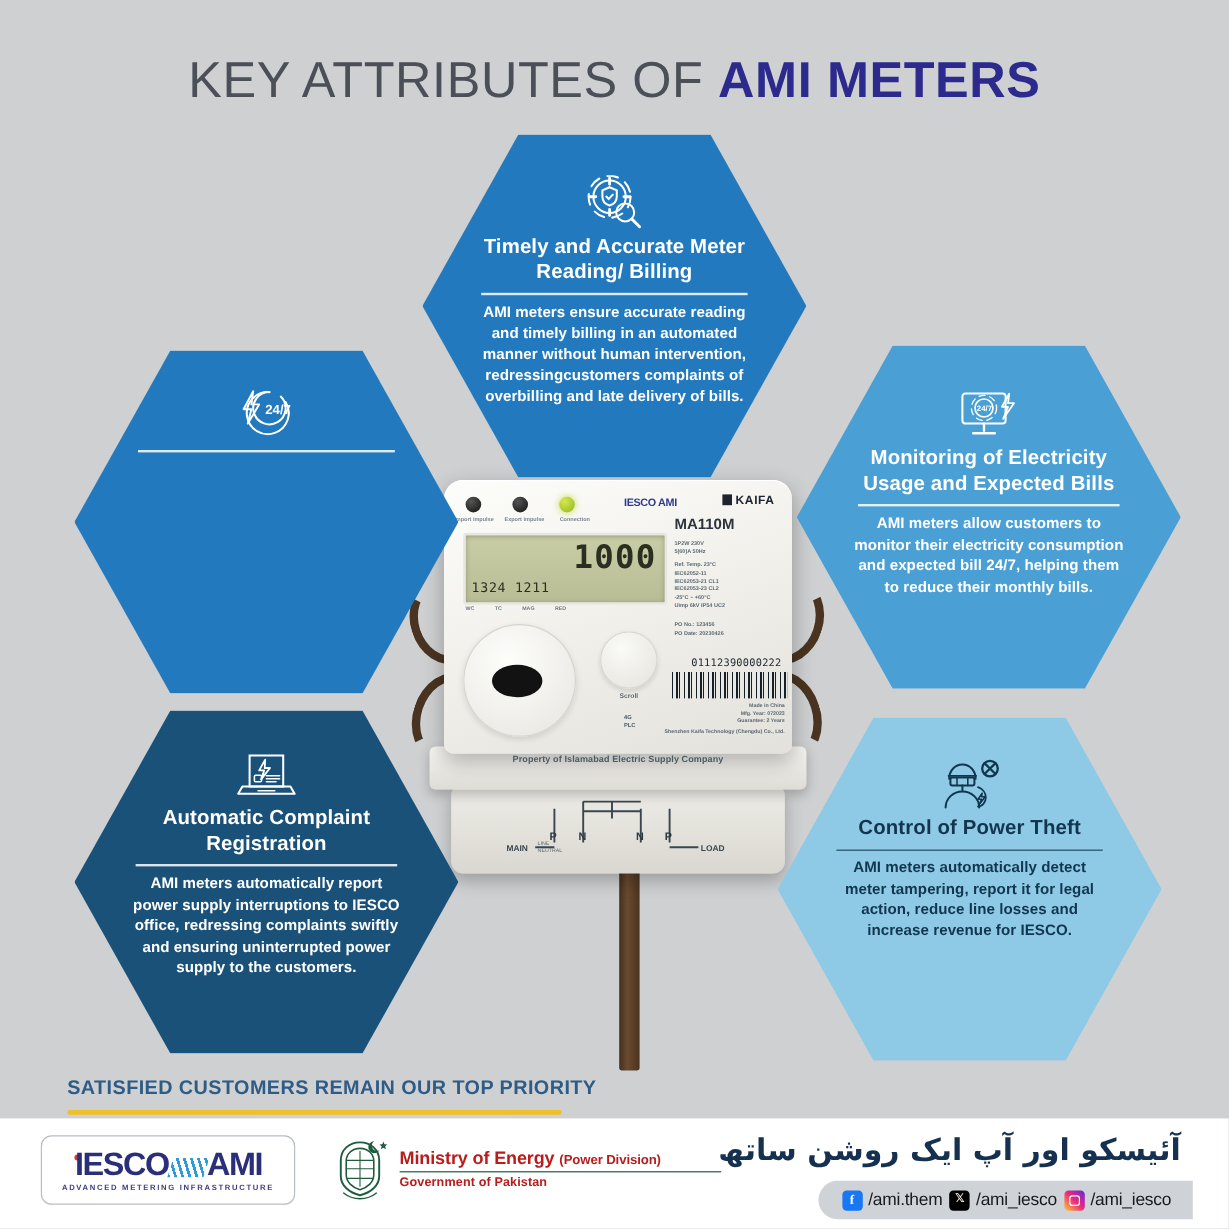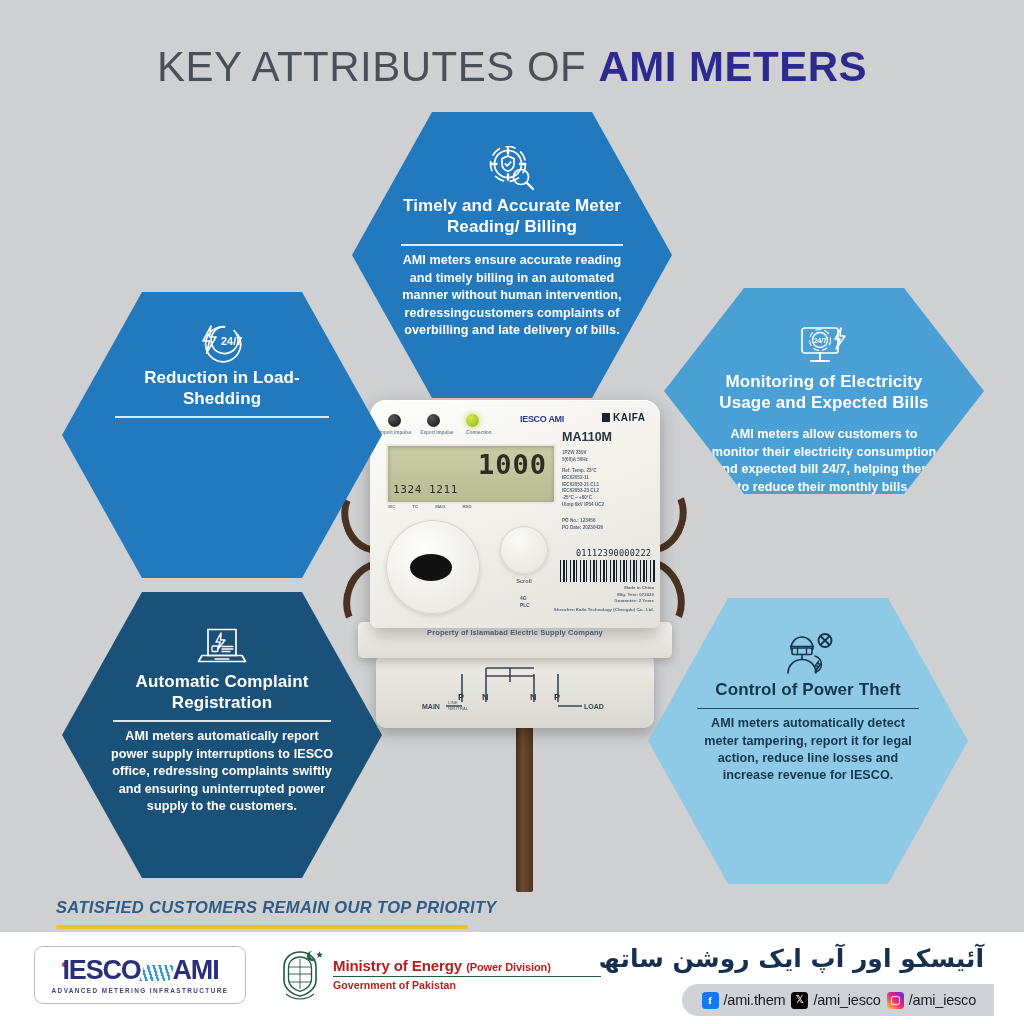--- a/index.html
+++ b/index.html
@@ -42,21 +42,21 @@
   }
 
   .hex.light h3,.hex.light p{color:#ffffff;}
   .hex.light .rule{background:#ffffff;}
   .hex.dark h3,.hex.dark p{color:#12364f;}
   .hex.dark .rule{background:#12364f;}
 
   
   #hex-top   {left:352px;top:112px;width:320px;height:286px;padding:34px 46px 0;}
   #hex-left  {left:62px; top:292px;width:320px;height:286px;padding:30px 44px 0;}
-  #hex-right {left:664px;top:288px;width:320px;height:206px;padding:34px 44px 0;}
+  #hex-right {left:664px;top:288px;width:320px;height:286px;padding:34px 44px 0;}
   #hex-bl    {left:62px; top:592px;width:320px;height:286px;padding:32px 44px 0;}
   #hex-br    {left:648px;top:598px;width:320px;height:286px;padding:34px 44px 16px;}
 
   
   #meter-wrap{position:absolute;left:330px;top:392px;width:370px;height:500px;}
   
   .pole{
     position:absolute;left:186px;top:300px;width:17px;height:200px;
     background:linear-gradient(90deg,#43301f,#6b4a2e 40%,#4a3421);
     border-radius:2px;
@@ -125,21 +125,21 @@
     position:absolute;left:130px;top:126px;width:48px;height:48px;border-radius:50%;
     background:radial-gradient(circle at 38% 30%,#fafaf6,#e4e3dd);
     box-shadow:inset 0 0 0 1px #d8d6cf,0 2px 4px rgba(0,0,0,.12);
   }
   .scroll-lbl{position:absolute;left:130px;top:178px;width:48px;text-align:center;font-size:5.6px;color:#5d6973;font-weight:700;}
   .term-diagram{position:absolute;left:0;top:0;width:278px;height:72px;}
 
   
   #footer-tagline{
     position:absolute;left:56px;top:898px;
-    font-size:16.5px;font-weight:800;color:#2f5c86;letter-spacing:.35px;font-style:italic;
+    font-size:16.5px;font-weight:800;color:#2f5c86;letter-spacing:.35px;
   }
   #tagline-bar{position:absolute;left:56px;top:925px;width:412px;height:4px;background:#f0c029;border-radius:2px;}
   #footer-band{
     position:absolute;left:0;top:932px;width:1024px;height:92px;background:#ffffff;
   }
   #logo-iesco{
     position:absolute;left:34px;top:946px;width:210px;height:56px;
     border:1px solid #b9bdc4;border-radius:9px;background:#fff;
     display:flex;flex-direction:column;align-items:center;justify-content:center;
   }
@@ -306,21 +306,20 @@
 
   <div class="hex light" id="hex-left" style="background:#2279bd">
     <span class="icon">
       <svg width="54" height="42" viewBox="0 0 54 42" fill="none" stroke="#fff" stroke-width="1.7" stroke-linecap="round">
         <path d="M39 8.5a13.5 13.5 0 1 1-9.5-3.9"></path>
         <path d="M43 13a17.5 17.5 0 1 1-13.5-8.2"></path>
         <path d="M16 4L8 19h6.5L11.5 31 21 15h-6.5z" stroke-width="1.6" stroke-linejoin="round"></path>
         <text x="26" y="23" fill="#fff" stroke="none" font-size="11" font-weight="bold" font-family="Liberation Sans, sans-serif">24/7</text>
       </svg>
     </span>
-    <h3>Reduction in Load- Shedding</h3>
     <div class="rule" style="width:214px"></div>
   </div>
 
   <div class="hex light" id="hex-right" style="background:#4a9fd4">
     <span class="icon">
       <svg width="54" height="46" viewBox="0 0 54 46" fill="none" stroke="#fff" stroke-width="1.7" stroke-linecap="round">
         <rect x="5" y="6" width="36" height="25" rx="2.5"></rect>
         <path d="M23 31v6M14 39h18" stroke-width="2"></path>
         <circle cx="23" cy="18" r="7.5" stroke-width="1.4"></circle>
         <circle cx="23" cy="18" r="10.5" stroke-width="1.1" stroke-dasharray="5 4"></circle>

